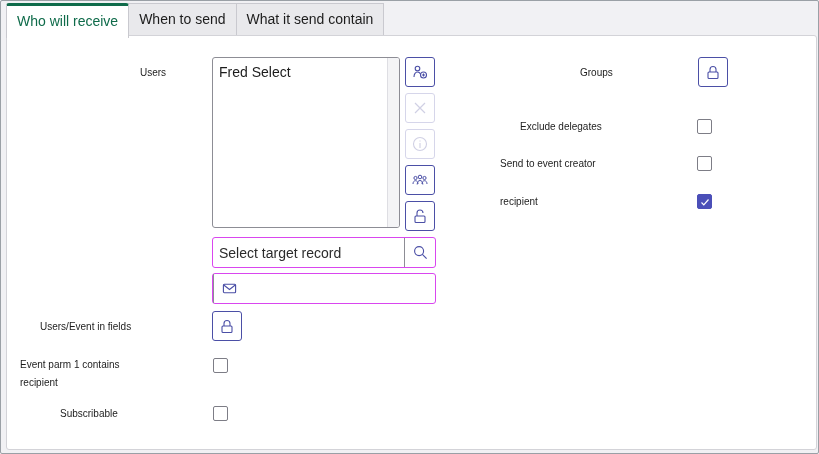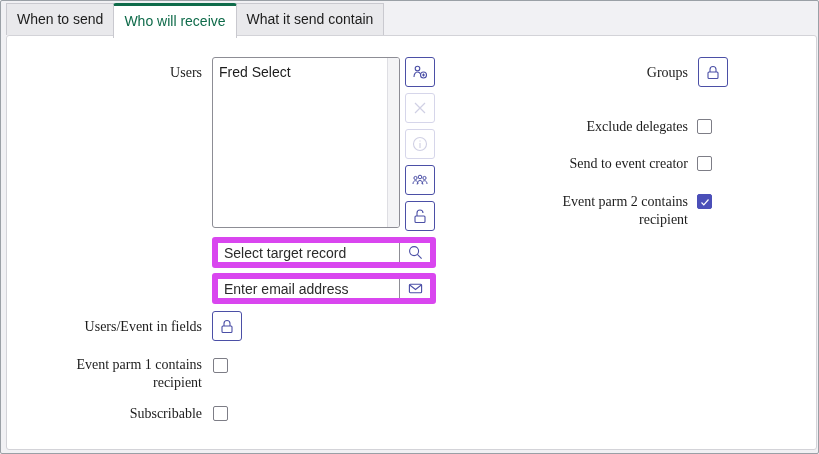--- a/index.html
+++ b/index.html
@@ -2,41 +2,41 @@
 <html><head>
 <meta charset="utf-8">
 <style>
   html,body{margin:0;padding:0;}
   body{width:819px;height:454px;background:#f1f1f4;font-family:"Liberation Sans",sans-serif;font-size:14px;color:#1c1c1c;position:relative;overflow:hidden;}
   .frame{position:absolute;left:0;top:0;width:817px;height:452px;border:1px solid #9aa0a6;border-radius:2px;background:#f1f1f4;}
   .tabs{position:absolute;left:5px;top:2px;height:33px;display:flex;}
   .tab{height:31px;line-height:31px;padding:0 10px;background:#e9e9ec;border:1px solid #c9c9cf;border-bottom:none;color:#1c1c1c;font-size:14px;margin-right:-1px;cursor:pointer;}
   .tab.active{background:#fff;color:#0f6b4a;border-top:3px solid #0f6b4a;height:32px;line-height:30px;position:relative;z-index:2;border-top-left-radius:3px;border-top-right-radius:3px;}
   .panel{position:absolute;left:6px;top:35px;width:809px;height:413px;background:#fff;border:1px solid #d3d3d8;border-radius:3px;}
-  .lbl{position:absolute;text-align:right;font-size:14px;color:#1c1c1c;line-height:18px;font-family:Liberation Serif, serif;}
+  .lbl{position:absolute;font-size:10px;color:#1c1c1c;line-height:18px;}
   .listbox{position:absolute;left:212px;top:57px;width:186px;height:169px;border:1px solid #8d8d95;border-radius:3px;background:#fff;overflow:hidden;}
   .listbox .item{position:absolute;left:6px;top:6px;font-size:14px;}
   .listbox .scroll{position:absolute;right:0;top:0;width:11px;height:100%;background:#f4f4f6;border-left:1px solid #dedee3;}
   .ibtn{position:absolute;width:30px;height:30px;border:1px solid #4b4fa6;border-radius:3px;background:#fff;display:flex;align-items:center;justify-content:center;box-sizing:border-box;cursor:pointer;}
   .ibtn.disabled{border-color:#d6d6ea;cursor:default;}
   .ibtn svg{width:16px;height:16px;}
-  .field{position:absolute;left:212px;width:224px;height:31px;border:6px solid #d946ef;border-radius:3px;box-sizing:border-box;display:flex;background:#fff;}
+  .field{position:absolute;left:212px;width:224px;height:31px;border:1px solid #d946ef;border-radius:3px;box-sizing:border-box;display:flex;background:#fff;}
   .field input{flex:1;border:none;outline:none;font-family:"Liberation Sans",sans-serif;font-size:14px;padding:0 6px;color:#1c1c1c;background:transparent;min-width:0;}
   .field input::placeholder{color:#2b2b2b;}
   .field .addon{width:30px;border-left:1px solid #8d8d95;display:flex;align-items:center;justify-content:center;cursor:pointer;}
   .cb{position:absolute;width:15px;height:15px;border:1px solid #7d7d86;border-radius:2px;box-sizing:border-box;background:#fff;cursor:pointer;}
   .cb.checked{background:#4b4fb8;border-color:#4b4fb8;display:flex;align-items:center;justify-content:center;}
 </style>
 </head>
 <body>
 
 <div class="frame">
   <div class="tabs">
+    <div class="tab active">Who will receive</div>
     <div class="tab">When to send</div>
-    <div class="tab active">Who will receive</div>
     <div class="tab">What it send contain</div>
   </div>
 </div>
 
 <div class="panel"></div>
 
 <div class="lbl" style="left:140px;top:64px;width:62px;">Users</div>
 <div class="listbox">
   <div class="item">Fred Select</div>
   <div class="scroll"></div>
@@ -79,21 +79,20 @@
 <div class="field" style="top:237px;">
   <input type="text" placeholder="Select target record" style="">
   <div class="addon">
     <svg width="15" height="15" viewBox="0 0 16 16" fill="none" stroke="#4b4fa6" stroke-width="1.2">
         <circle cx="6.5" cy="6.5" r="4.8"></circle>
         <path d="M10 10l4.5 4.5"></path>
       </svg>
   </div>
 </div>
 <div class="field" style="top:273px;">
-  <input type="text" placeholder="Enter email address" style="">
   <div class="addon">
     <svg width="15" height="15" viewBox="0 0 16 16" fill="none" stroke="#4b4fa6" stroke-width="1.2">
         <rect x="1.5" y="3.5" width="13" height="9" rx="1"></rect>
         <path d="M1.5 4l6.5 5 6.5-5"></path>
       </svg>
   </div>
 </div>
 
 <div class="lbl" style="left:40px;top:318px;width:162px;">Users/Event in fields</div>
 <div class="ibtn" style="left:212px;top:311px;">
@@ -120,20 +119,19 @@
     </svg>
 </div>
 
 <div class="lbl" style="left:520px;top:118px;width:168px;">Exclude delegates</div>
 <div class="cb" style="left:697px;top:119px;"></div>
 
 <div class="lbl" style="left:500px;top:155px;width:188px;">Send to event creator</div>
 <div class="cb" style="left:697px;top:156px;"></div>
 
 <div class="lbl" style="left:500px;top:193px;width:188px;">
-  <div>Event parm 2 contains</div>
   <div>recipient</div>
 </div>
 <div class="cb checked" style="left:697px;top:194px;">
   <svg width="10" height="10" viewBox="0 0 10 10" fill="none" stroke="#fff" stroke-width="1.2">
       <path d="M1.5 5.5l2.3 2.3L8.5 2.5"></path>
     </svg>
 </div>
 
 </body></html>

